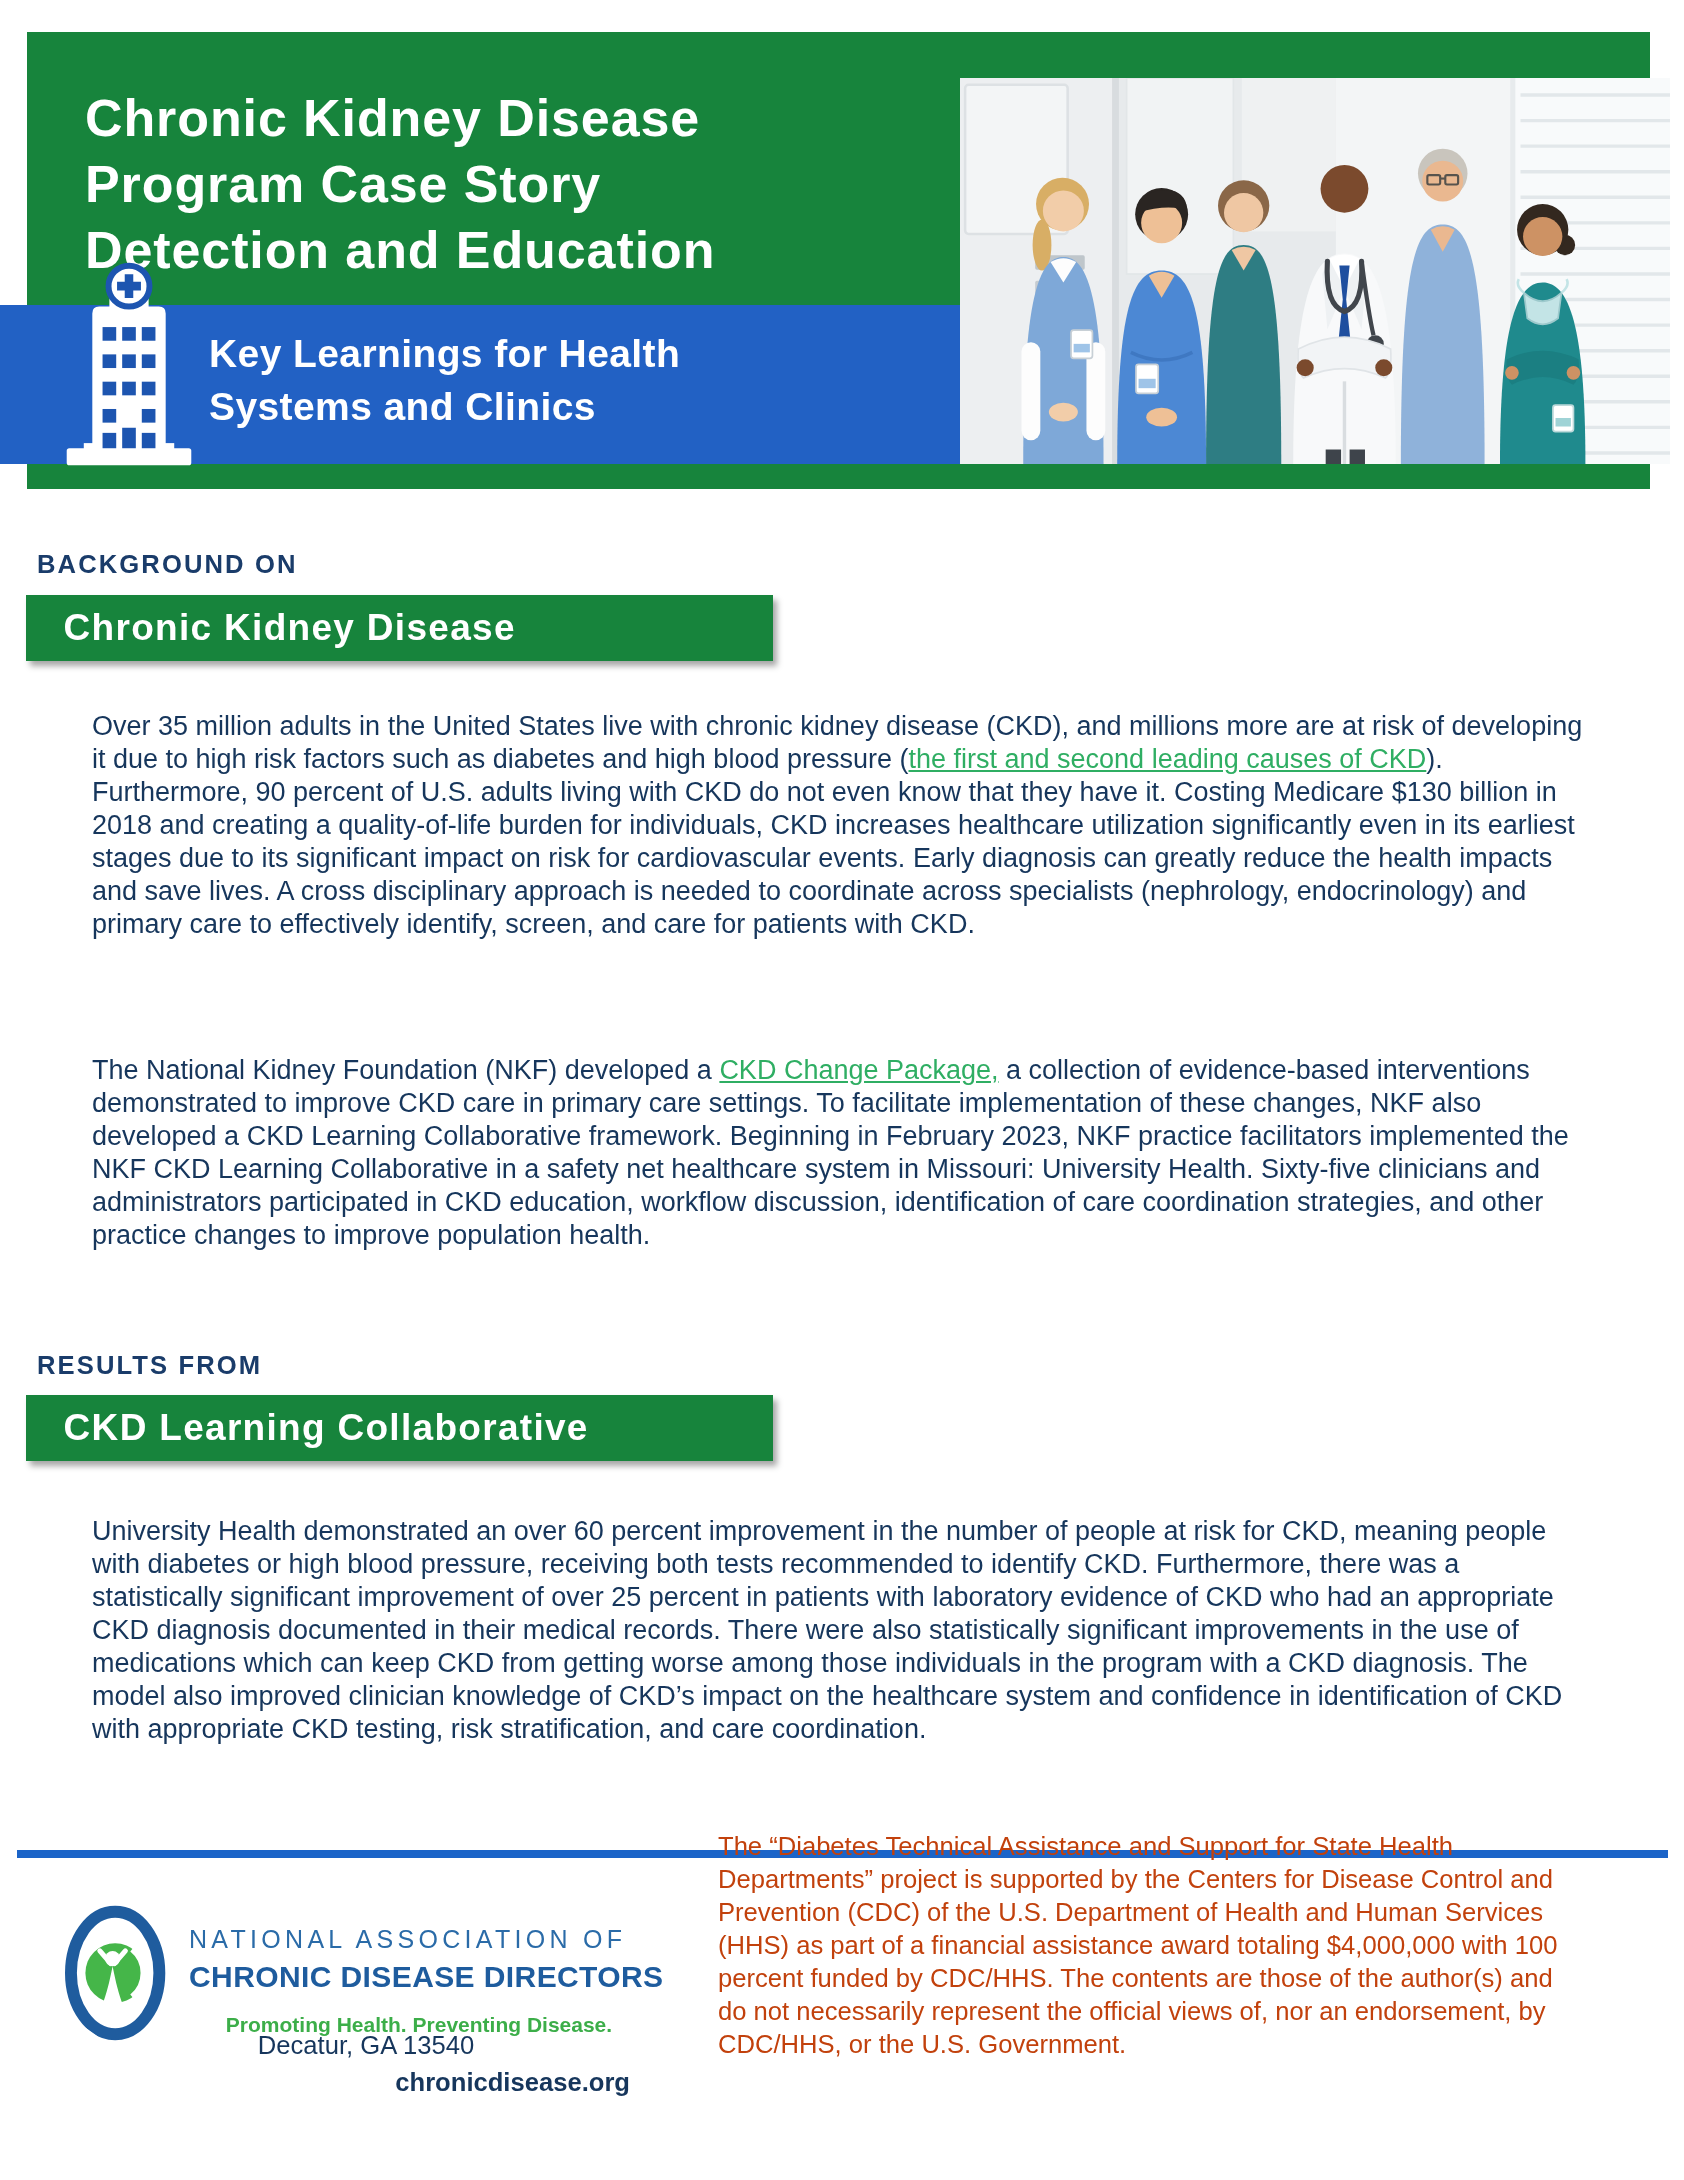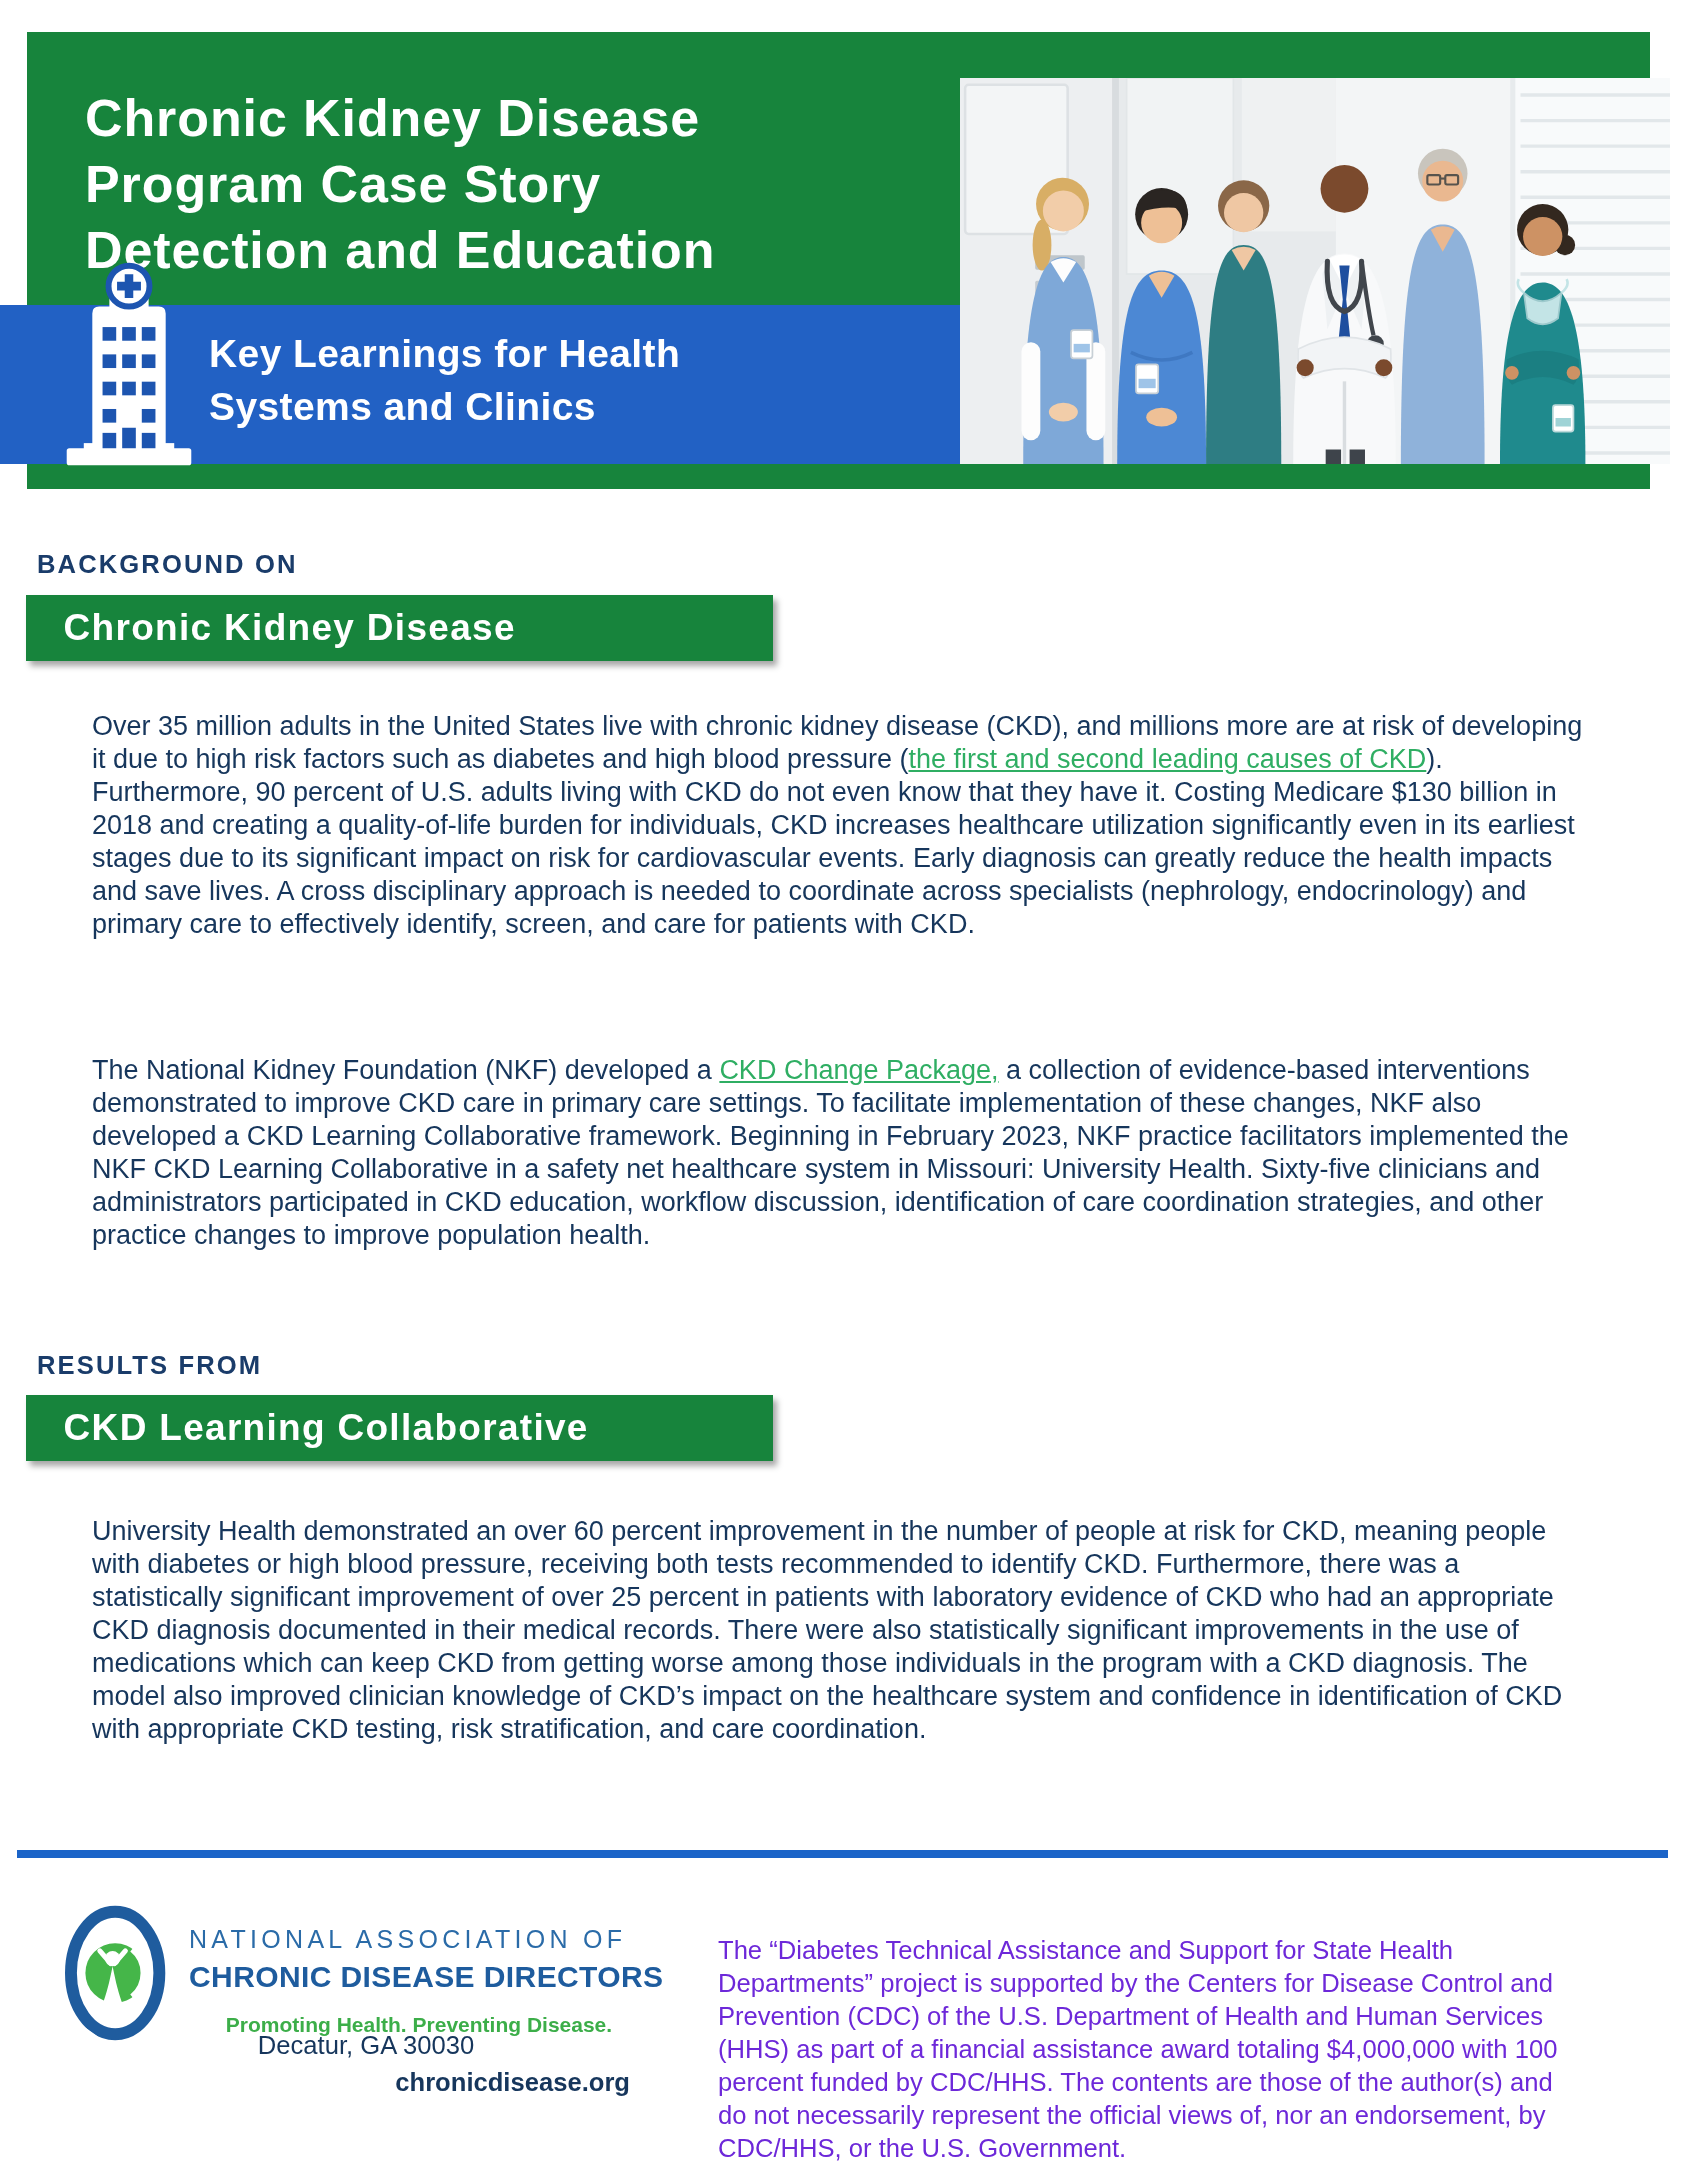--- a/index.html
+++ b/index.html
@@ -42,22 +42,22 @@
   #footer-divider{position:absolute;left:17px;top:1850px;width:1651px;height:7.7px;background:#1B64C8;}
   #nacdd-logo{position:absolute;left:63px;top:1905px;width:106px;height:136px;}
   #nacdd-logo svg{display:block;width:100%;height:100%;}
   #brand-block{position:absolute;left:189px;top:1925px;width:474px;}
   #brand-line1{font-size:25px;font-weight:400;color:#2A6BA8;letter-spacing:4.3px;white-space:nowrap;}
   #brand-line2{font-size:30px;font-weight:700;color:#1E5C9E;letter-spacing:0.4px;margin-top:6px;white-space:nowrap;}
   #brand-line3{font-size:21px;font-weight:700;color:#3CAE49;margin-top:19px;text-align:center;width:460px;}
   #address-block{position:absolute;left:102px;top:2027px;width:528px;text-align:center;
     font-size:25.6px;line-height:37px;color:#16365C;}
   #footer-website{font-weight:700;text-align:right;}
-  #disclaimer{position:absolute;left:718px;top:1908px;width:869px;
-    font-size:25.6px;line-height:33px;color:#6d28d9;}
+  #disclaimer{position:absolute;left:718px;top:1804px;width:869px;
+    font-size:25.6px;line-height:33px;color:#c2410c;}
 </style>
 </head>
 <body>
 
 <div id="page">
 
   <div id="green-header"></div>
   <div id="blue-band"></div>
 
   <div id="hero-photo">
@@ -226,20 +226,20 @@
     </svg>
   </div>
 
   <div id="brand-block">
     <div id="brand-line1">NATIONAL ASSOCIATION OF</div>
     <div id="brand-line2">CHRONIC DISEASE DIRECTORS</div>
     <div id="brand-line3">Promoting Health. Preventing Disease.</div>
   </div>
 
   <div id="address-block">
-    <div>Decatur, GA 30030</div>
+    <div>Decatur, GA 13540</div>
     <div id="footer-website">chronicdisease.org</div>
   </div>
 
   <p id="disclaimer">The “Diabetes Technical Assistance and Support for State Health Departments” project is supported by the Centers for Disease Control and Prevention (CDC) of the U.S. Department of Health and Human Services (HHS) as part of a financial assistance award totaling $4,000,000 with 100 percent funded by CDC/HHS. The contents are those of the author(s) and do not necessarily represent the official views of, nor an endorsement, by CDC/HHS, or the U.S. Government.</p>
 
 </div>
 
 
 </body></html>

